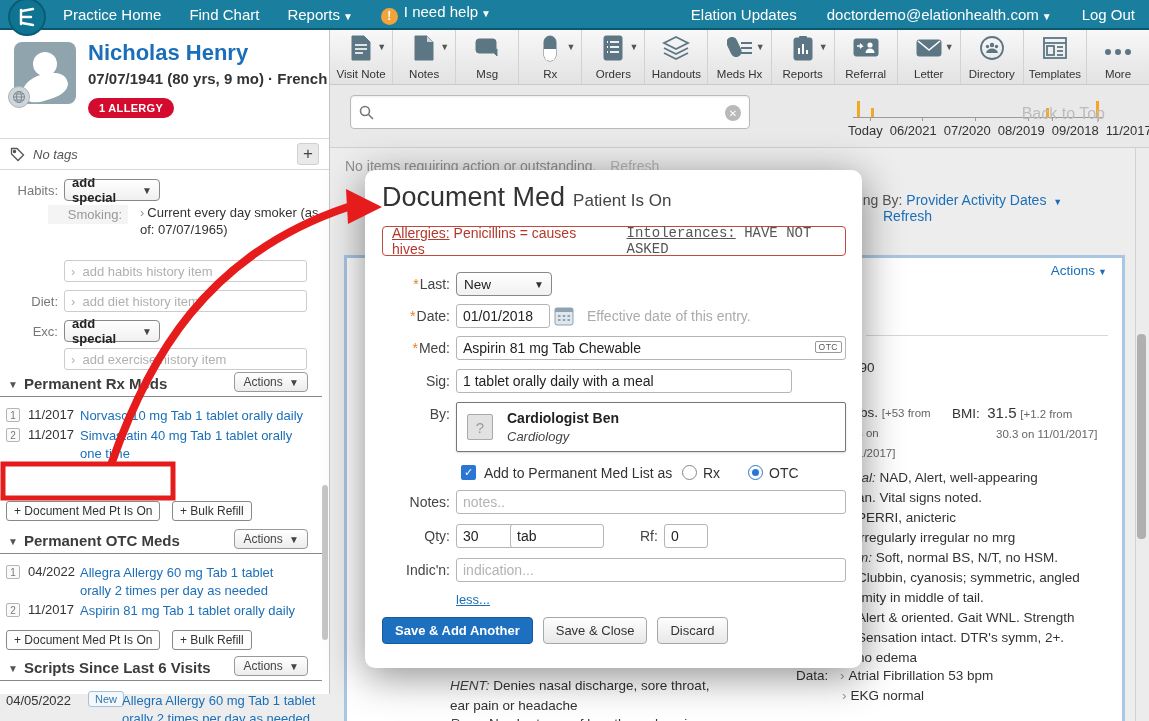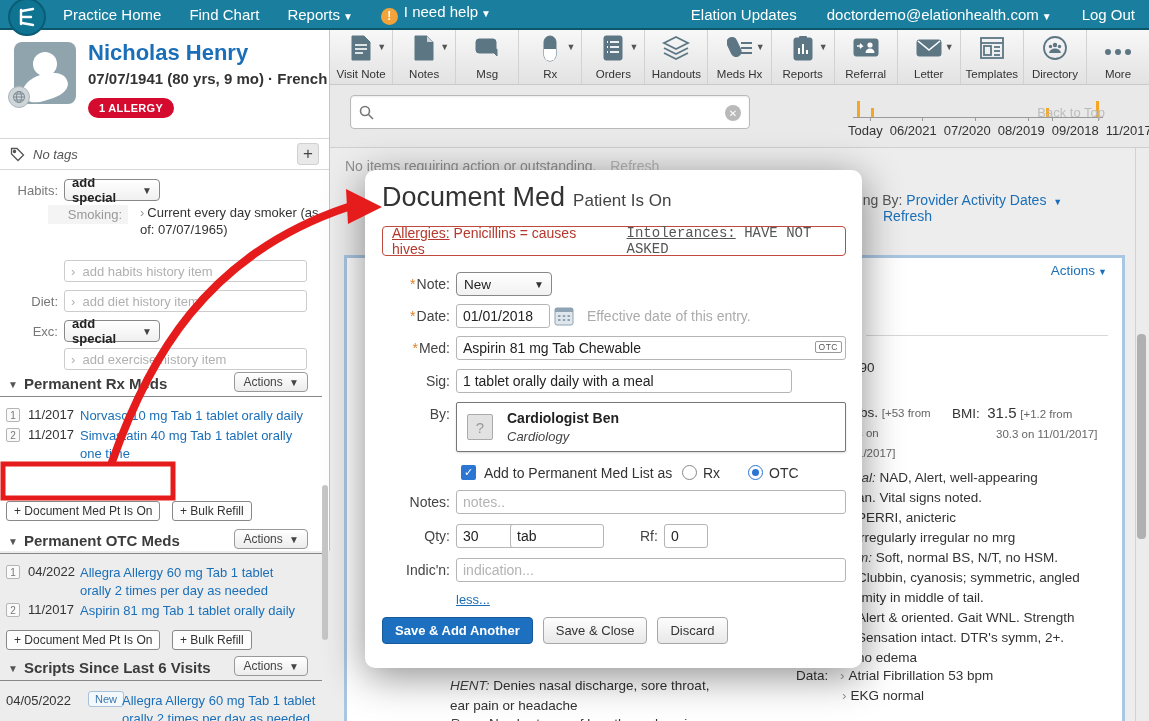--- a/index.html
+++ b/index.html
@@ -10,21 +10,21 @@
   
   .topnav { position:absolute; left:0; top:0; width:100%; height:30px; background:#1a7f9e; border-bottom:2px solid #0e566c; display:flex; align-items:center; color:#fff; font-size:15px; z-index:5; }
   .topnav .navitem { margin-left:28px; cursor:pointer; }
   .topnav .spacer { flex:1; }
   .topnav .navitem.right { margin-left:0; margin-right:30px; }
   .caret { font-size:10px; margin-left:3px; }
   .logo-badge { position:absolute; left:8px; top:-2px; width:38px; height:38px; border-radius:50%; background:#0e7492; border:2px solid #0a5d77; z-index:6; display:flex; align-items:center; justify-content:center; }
   .help-ico { display:inline-flex; width:17px; height:17px; border-radius:50%; background:#f2a33a; color:#fff; font-weight:bold; font-size:12px; align-items:center; justify-content:center; margin-right:6px; vertical-align:-3px; }
 
   
-  .sidebar { position:absolute; left:0; top:30px; width:330px; height:521px; background:#fff; border-right:1px solid #c4c4c4; z-index:2; }
+  .sidebar { position:absolute; left:0; top:30px; width:330px; height:664px; background:#fff; border-right:1px solid #c4c4c4; z-index:2; }
   .avatar { position:absolute; left:14px; top:12px; width:62px; height:62px; background:#90a4ae; border-radius:8px; }
   .avatar .head { position:absolute; left:19px; top:10px; width:24px; height:24px; background:#fff; border-radius:50%; }
   .avatar .bodyp { position:absolute; left:8px; top:32px; width:46px; height:26px; background:#fff; border-radius:50% 50% 40% 40%; transform:rotate(-18deg); }
   .globe { position:absolute; left:-6px; top:44px; width:22px; height:22px; background:#cfd6da; border-radius:50%; border:1px solid #aab4ba; color:#7d8a91; font-size:13px; display:flex; align-items:center; justify-content:center; }
   .pt-name { position:absolute; left:88px; top:10px; font-size:22px; font-weight:bold; color:#1b6fb8; }
   .pt-dob { position:absolute; left:88px; top:40px; font-size:15px; font-weight:bold; color:#333; }
   .allergy-badge { position:absolute; left:88px; top:68px; background:#d40b2e; color:#fff; font-size:11px; font-weight:bold; padding:4px 11px; border-radius:11px; letter-spacing:.3px; }
   .tags-row { position:absolute; left:0; top:108px; width:100%; height:32px; border-top:1px solid #d8d8d8; border-bottom:1px solid #d8d8d8; display:flex; align-items:center; padding:0 10px; }
   .tag-ico { color:#555; margin-right:8px; display:inline-flex; }
   .no-tags { font-style:italic; color:#555; font-size:13px; flex:1; }
@@ -61,21 +61,21 @@
   
   .searchrow { position:absolute; left:330px; top:85px; width:819px; height:63px; background:#e9e9e9; border-bottom:1px solid #cfcfcf; z-index:1; }
   .searchbox { position:absolute; left:20px; top:10px; width:400px; height:34px; background:#fff; border:1px solid #b9b9b9; border-radius:4px; box-shadow:inset 0 1px 2px rgba(0,0,0,.08); }
   .searchbox input { position:absolute; left:30px; top:4px; width:330px; height:24px; border:none; outline:none; font-size:14px; font-family:inherit; }
   .mag { position:absolute; left:8px; top:9px; }
   .clear-x { position:absolute; right:8px; top:9px; width:16px; height:16px; background:#b9b9b9; border-radius:50%; color:#fff; font-size:10px; display:flex; align-items:center; justify-content:center; cursor:pointer; }
   .tl-axis { position:absolute; left:523px; top:32px; width:250px; height:1px; background:#9a9a9a; }
   .tl-tick { position:absolute; width:1px; height:4px; background:#9a9a9a; top:32px; }
   .tl-orange { position:absolute; width:3px; background:#f5a623; }
   .tl-labels { position:absolute; left:518px; top:38px; width:262px; display:flex; gap:7px; font-size:13px; color:#333; }
-  .back-top { position:absolute; right:44px; top:20px; color:#bcbcbc; font-size:13px; }
+  .back-top { position:absolute; right:44px; top:20px; color:#bcbcbc; font-size:16px; }
 
   
   .content { position:absolute; left:330px; top:148px; width:805px; height:573px; background:#ededed; z-index:1; }
   .no-items { position:absolute; left:15px; top:10px; font-size:14px; color:#909090; }
   .refresh-dim { color:#b5b5b5; margin-left:10px; }
   .filter-line { position:absolute; left:525px; top:44px; font-size:14px; color:#555; }
   .blue-link { color:#1b6fb8; cursor:pointer; }
   .panel { position:absolute; left:14px; top:107px; width:781px; height:470px; background:#fff; border:3px solid #a9c6e2; }
   .panel-actions { position:absolute; right:28px; top:115px; font-size:13.5px; color:#1b6fb8; cursor:pointer; }
   .panel-div { position:absolute; left:536px; top:187px; width:242px; height:1px; background:#d8d8d8; }
@@ -327,39 +327,39 @@
     </div>
     <div class="tb-btn">
       <span class="ic"><svg width="26" height="26" viewBox="0 0 26 26">
             <rect class="ticon" x="1" y="5" width="24" height="16" rx="2"></rect>
             <path d="M2 6 L13 15 L24 6" stroke="#fff" stroke-width="1.6" fill="none"></path>
           </svg></span>
       <span class="dd">▼</span>
         <span class="lbl">Letter</span>
     </div>
     <div class="tb-btn">
+      <span class="ic"><svg width="26" height="26" viewBox="0 0 26 26" fill="none">
+            <circle cx="13" cy="13" r="11" stroke="#5c7684" stroke-width="1.8"></circle>
+            <circle cx="13" cy="10" r="2.2" fill="#5c7684"></circle>
+            <circle cx="8.5" cy="11.5" r="1.7" fill="#5c7684"></circle>
+            <circle cx="17.5" cy="11.5" r="1.7" fill="#5c7684"></circle>
+            <path d="M7 18c.5-3 3-4.5 6-4.5s5.5 1.5 6 4.5z" fill="#5c7684"></path>
+          </svg></span>
+      <span class="lbl">Directory</span>
+    </div>
+    <div class="tb-btn">
       <span class="ic"><svg width="26" height="26" viewBox="0 0 26 26" fill="none" stroke="#5c7684" stroke-width="1.8">
             <rect x="2" y="3" width="22" height="20"></rect>
             <line x1="2" y1="8" x2="24" y2="8"></line>
             <rect x="5" y="11" width="7" height="9"></rect>
             <line x1="15" y1="12" x2="21" y2="12"></line>
             <line x1="15" y1="16" x2="21" y2="16"></line>
             <line x1="15" y1="20" x2="21" y2="20"></line>
           </svg></span>
       <span class="lbl">Templates</span>
-    </div>
-    <div class="tb-btn">
-      <span class="ic"><svg width="26" height="26" viewBox="0 0 26 26" fill="none">
-            <circle cx="13" cy="13" r="11" stroke="#5c7684" stroke-width="1.8"></circle>
-            <circle cx="13" cy="10" r="2.2" fill="#5c7684"></circle>
-            <circle cx="8.5" cy="11.5" r="1.7" fill="#5c7684"></circle>
-            <circle cx="17.5" cy="11.5" r="1.7" fill="#5c7684"></circle>
-            <path d="M7 18c.5-3 3-4.5 6-4.5s5.5 1.5 6 4.5z" fill="#5c7684"></path>
-          </svg></span>
-      <span class="lbl">Directory</span>
     </div>
     <div class="tb-btn" style="border-right:none;">
       <span class="ic" style="top:13px;"><svg width="30" height="10" viewBox="0 0 30 10">
             <circle cx="5" cy="5" r="3" fill="#5c7684"></circle>
             <circle cx="15" cy="5" r="3" fill="#5c7684"></circle>
             <circle cx="25" cy="5" r="3" fill="#5c7684"></circle>
           </svg></span>
       <span class="lbl">More</span>
     </div>
   </div>
@@ -455,21 +455,21 @@
 
   <div class="modal">
     <div class="m-title"><span>Document Med</span><span class="m-sub">Patient Is On</span></div>
 
     <div class="m-allergy">
       <span class="al"><u>Allergies:</u><span>Penicillins = causes hives</span></span>
       <span class="intol"><u>Intolerances:</u> <span>HAVE NOT ASKED</span></span>
     </div>
 
     <div class="m-row" style="top:102px;">
-      <span class="m-label"><span class="m-star">*</span><span>Note:</span></span>
+      <span class="m-label"><span class="m-star">*</span><span>Last:</span></span>
       <div class="m-select">
           <span>New</span>
           <span class="caret" style="color:#333;">▼</span>
         </div>
     </div>
 
     <div class="m-row" style="top:134px;">
       <span class="m-label"><span class="m-star">*</span><span>Date:</span></span>
       <input class="m-input" style="left: 74px; top: 0px; width: 94px;" value="01/01/2018">
       <span class="cal-ico"><svg width="20" height="20" viewBox="0 0 20 20">

